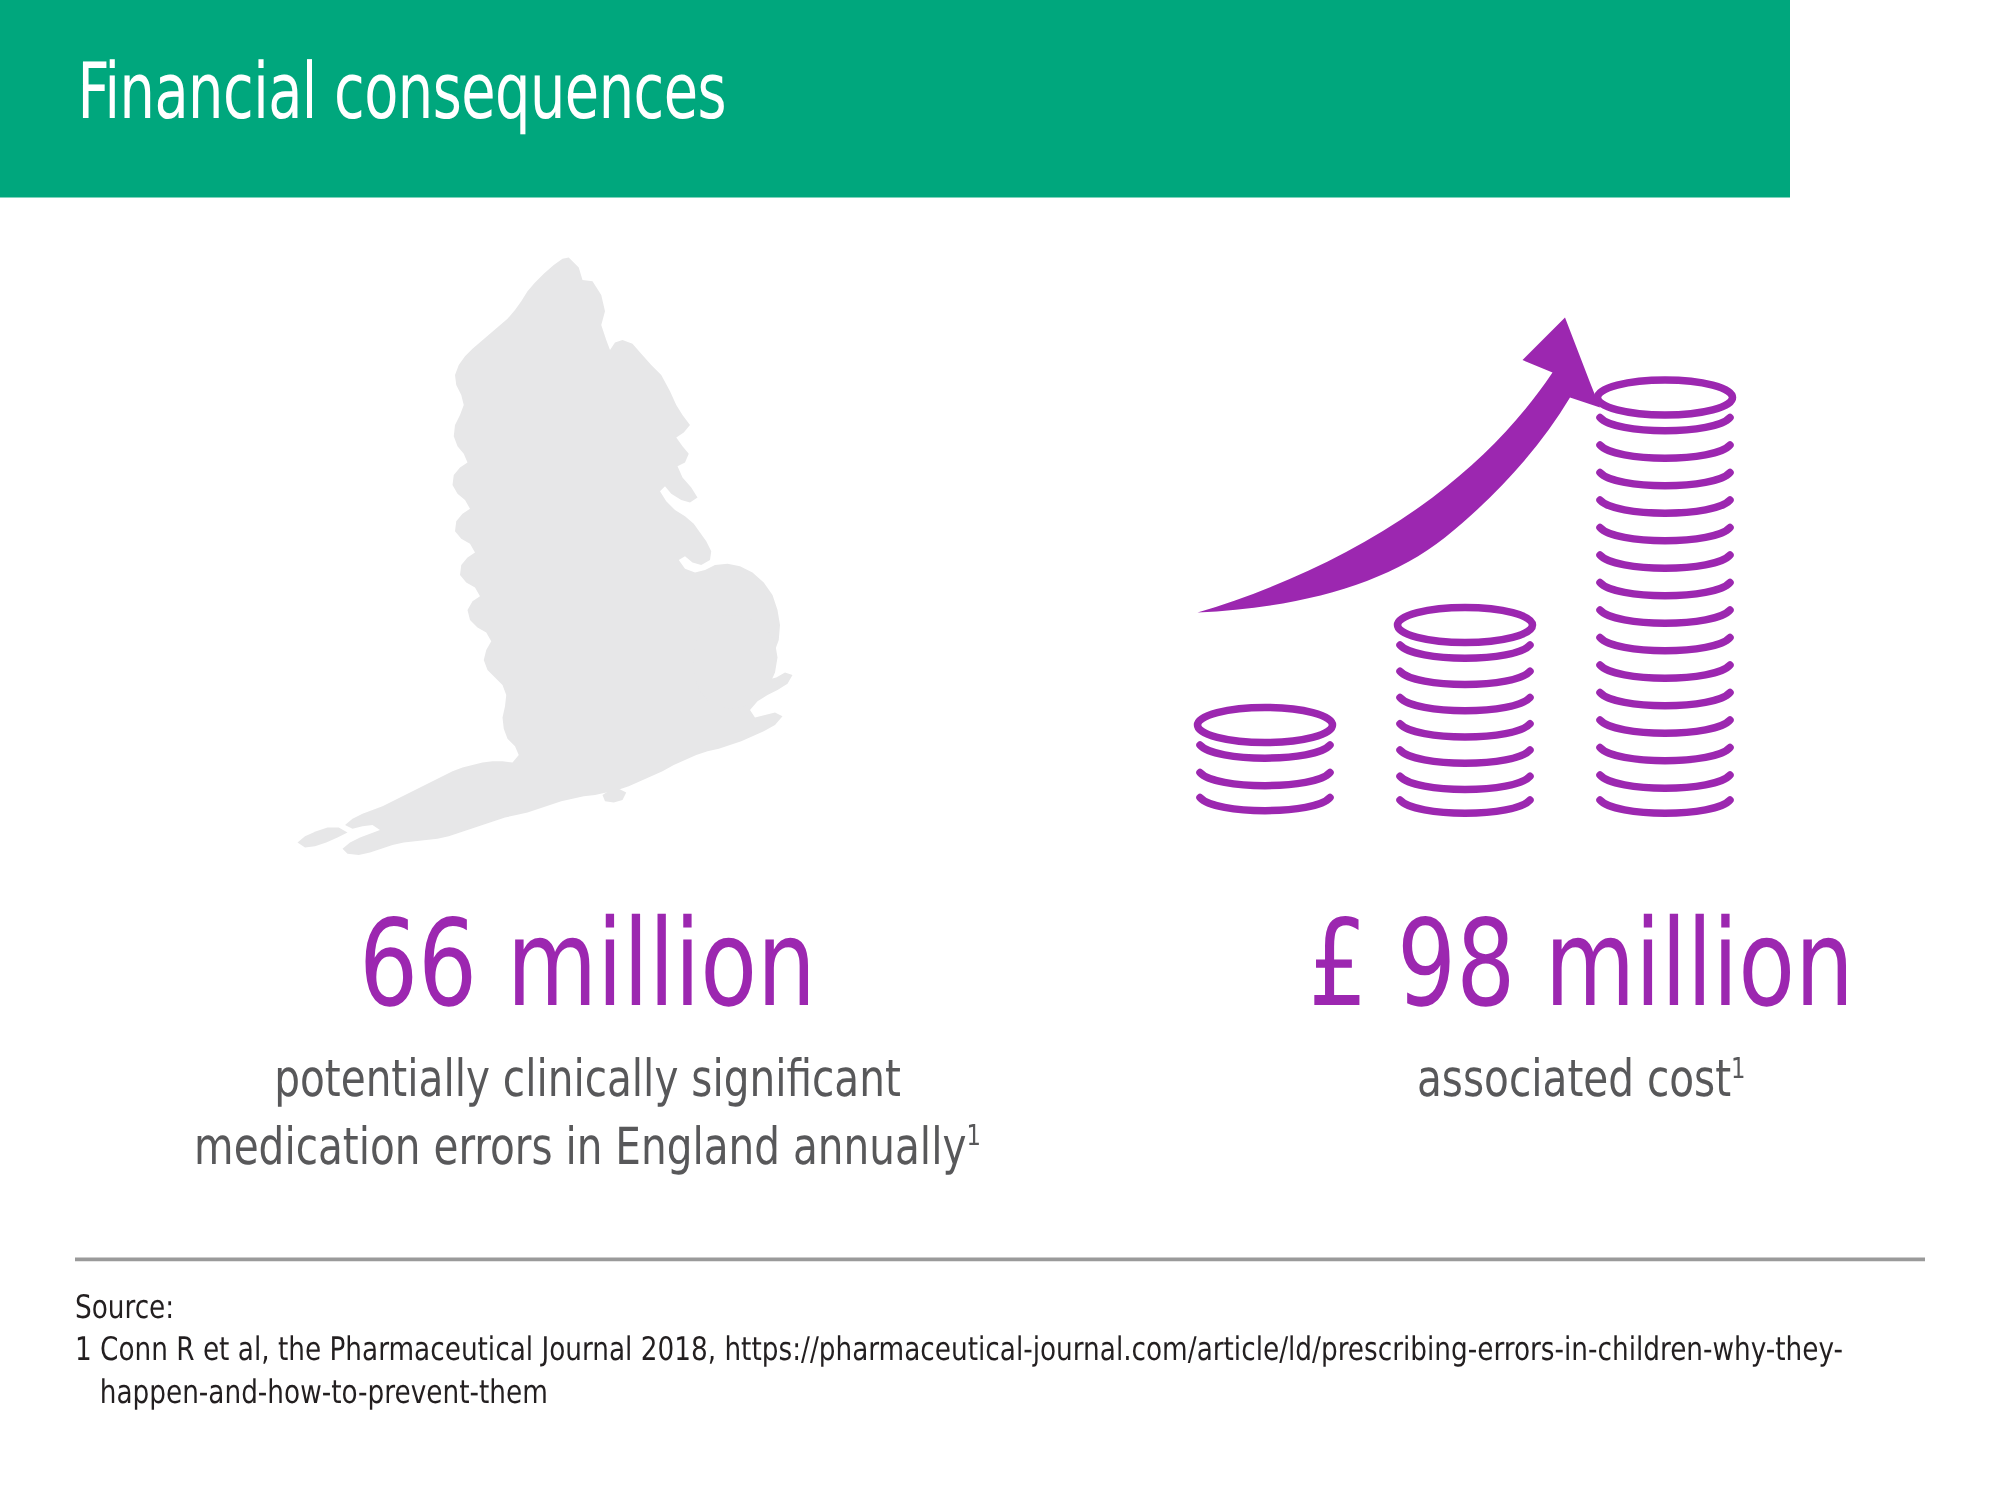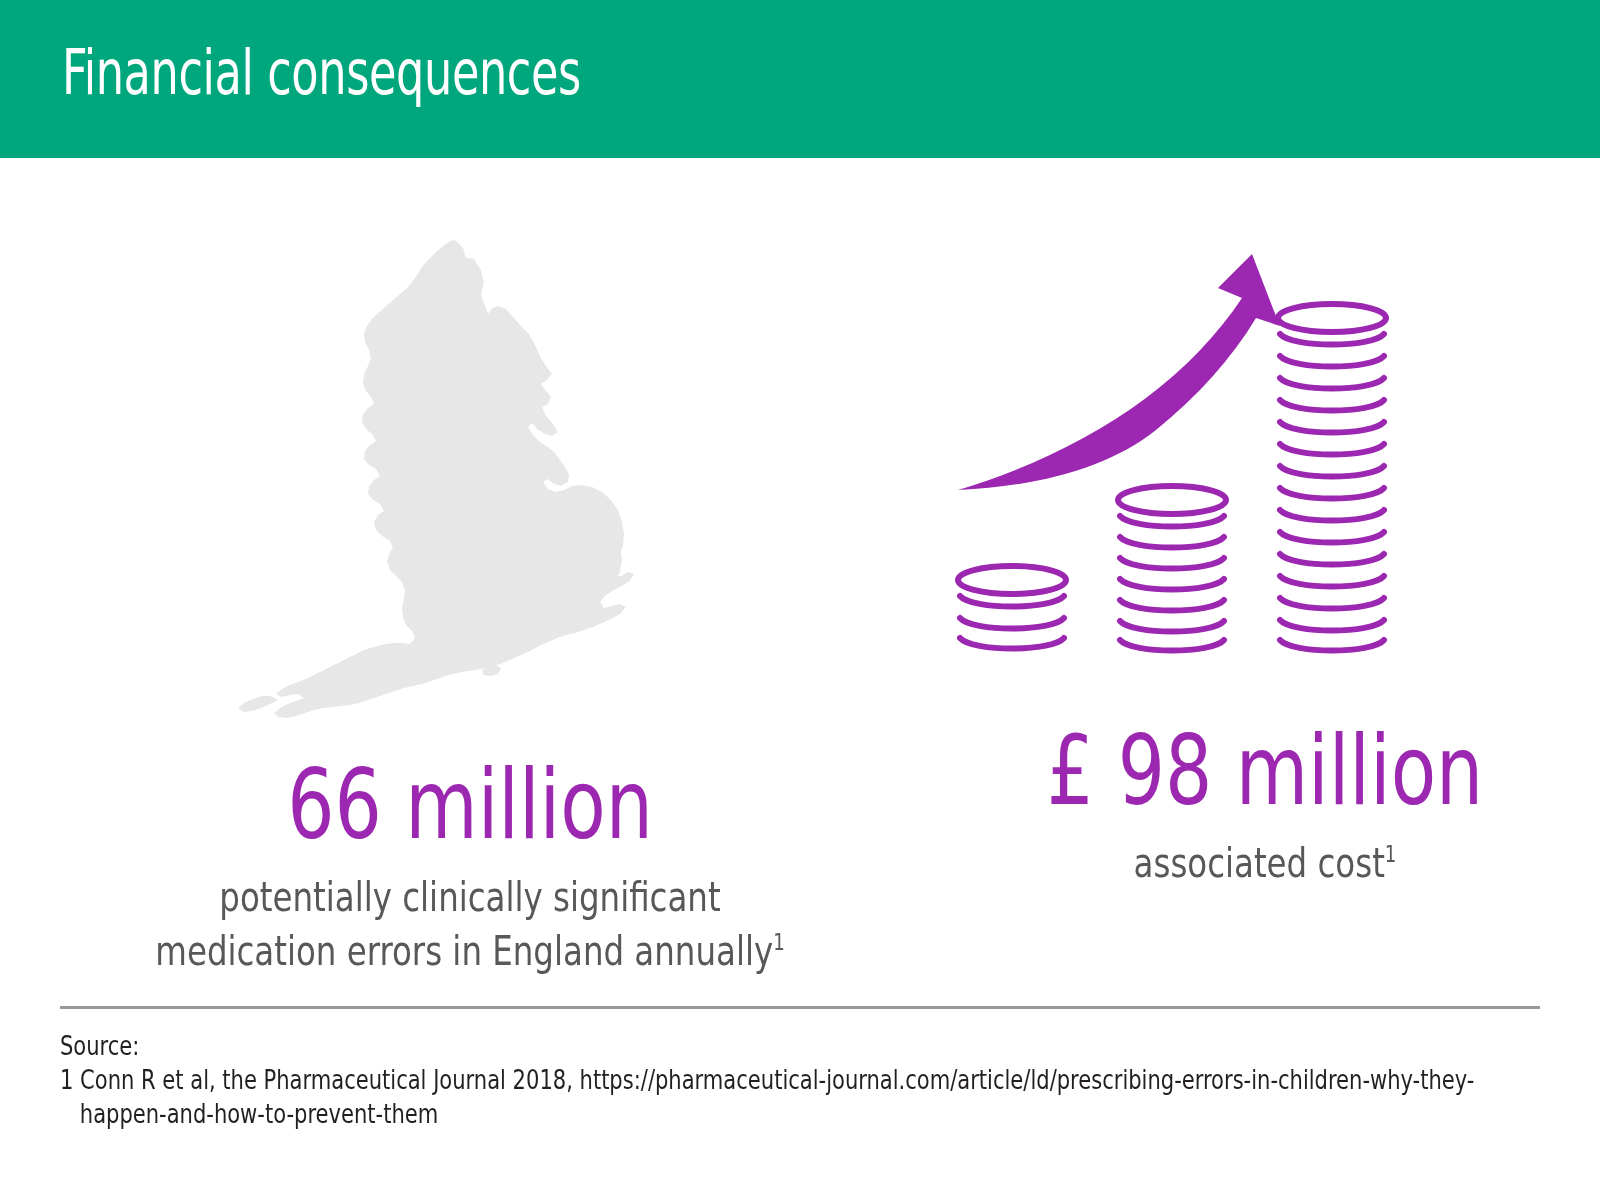--- a/index.html
+++ b/index.html
@@ -17,21 +17,21 @@
     width: 1600px;
     height: 1200px;
     background: #ffffff;
   }
 
   
   .header-band {
     position: absolute;
     left: 0;
     top: 0;
-    width: 1600px;
+    width: 1432px;
     height: 158px;
     background: #00a77d;
   }
 
   .header-title {
     position: absolute;
     left: 62px;
     top: 42px;
     font-family: "Liberation Sans Narrow", "DejaVu Sans Condensed", "Liberation Sans", sans-serif;
     font-size: 62px;
@@ -53,21 +53,20 @@
     height: 830px;
   }
 
   
   .col-left {
     position: absolute;
     left: 0;
     top: 0;
     width: 940px;
     height: 830px;
-    margin-top: 34px;
   }
 
   .map-wrap {
     position: absolute;
     left: 230px;
     top: 42px;
     width: 450px;
     height: 490px;
   }
   .map-wrap svg { display: block; width: 100%; height: 100%; }

